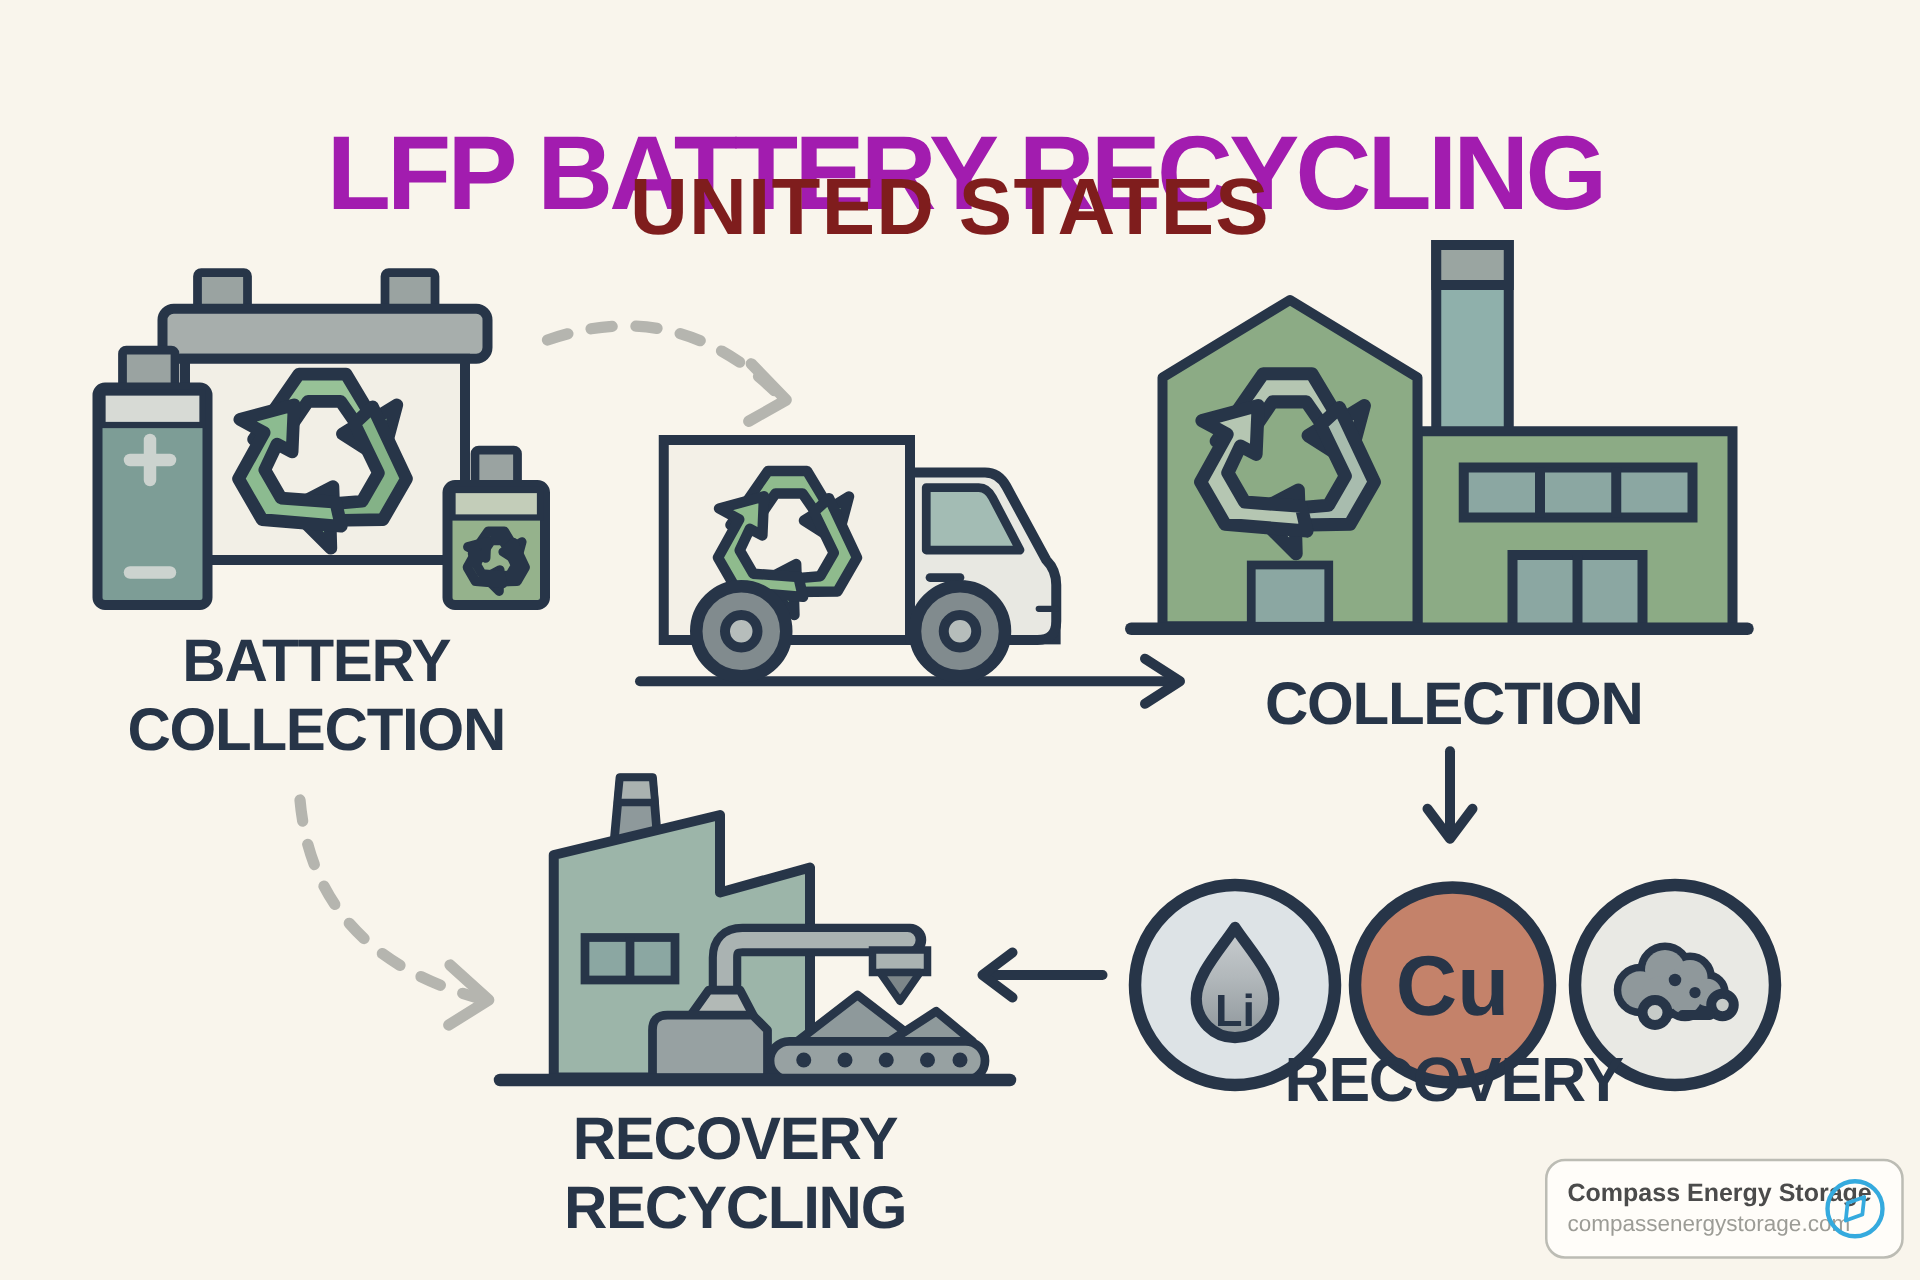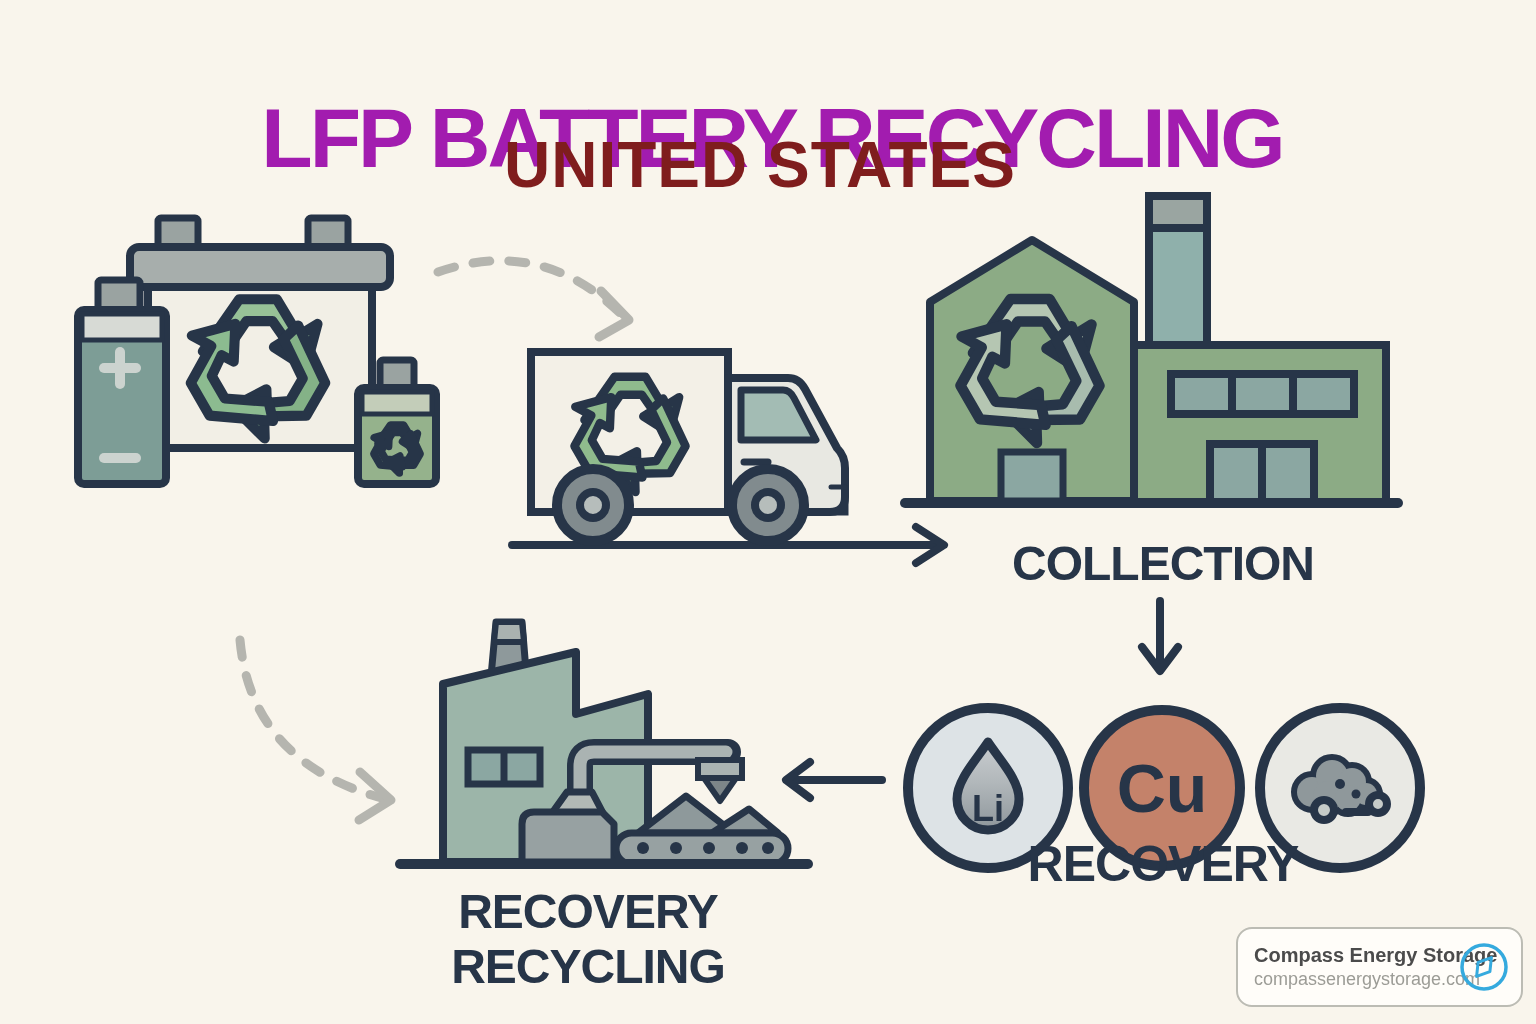--- a/index.html
+++ b/index.html
@@ -258,20 +258,24 @@
         </g>
       </g>
 
       <path d="M400,864 L808,864" stroke="#273548" stroke-width="10" stroke-linecap="round"></path>
     </g>
   </svg>
 
   <h1 class="abs title">LFP BATTERY RECYCLING</h1>
   <div class="abs subtitle">UNITED STATES</div>
 
+  <div class="abs stage-label lbl-collection">
+    <span>BATTERY</span>
+    <span>COLLECTION</span>
+  </div>
 
   <div class="abs stage-label lbl-disassembly">COLLECTION</div>
 
   <div class="abs stage-label lbl-recovery">RECOVERY</div>
 
   <div class="abs stage-label lbl-separation">
     <span>RECOVERY</span>
     <span>RECYCLING</span>
   </div>
 

